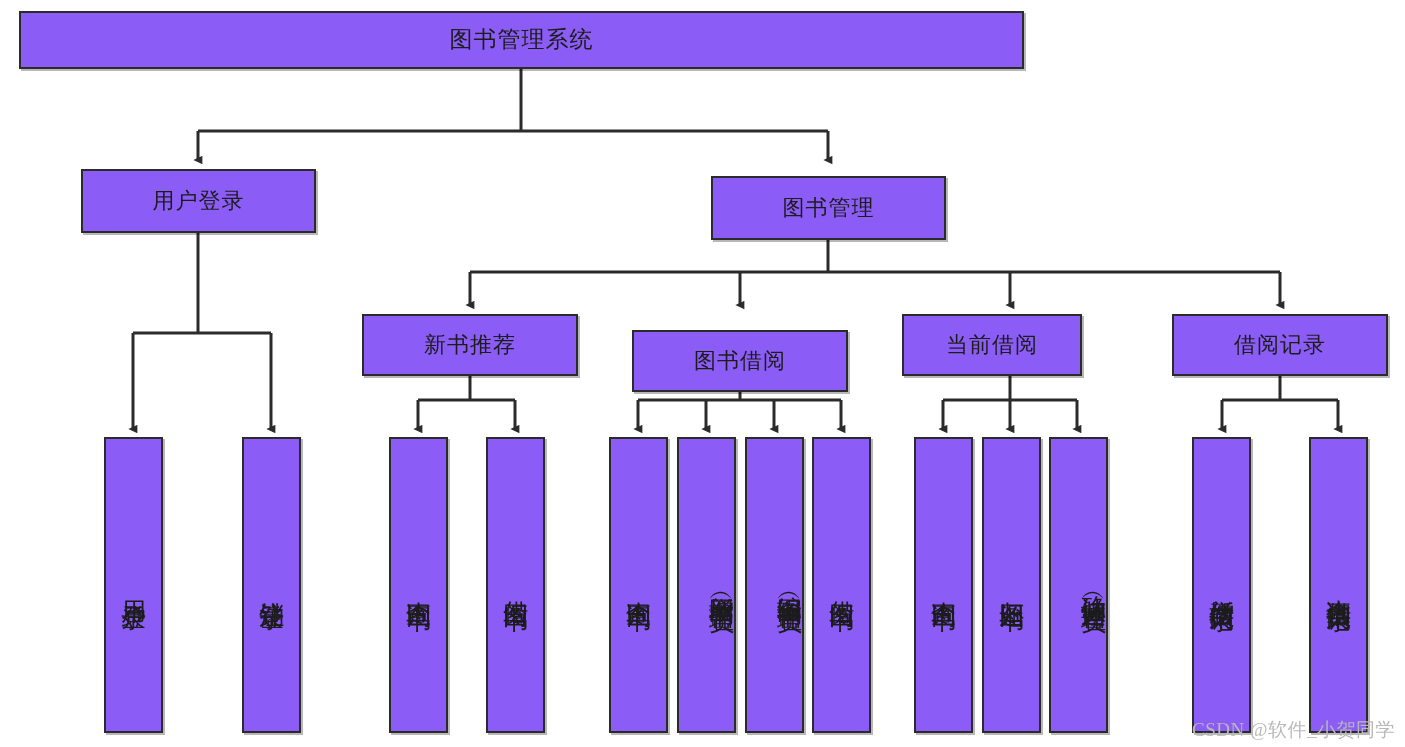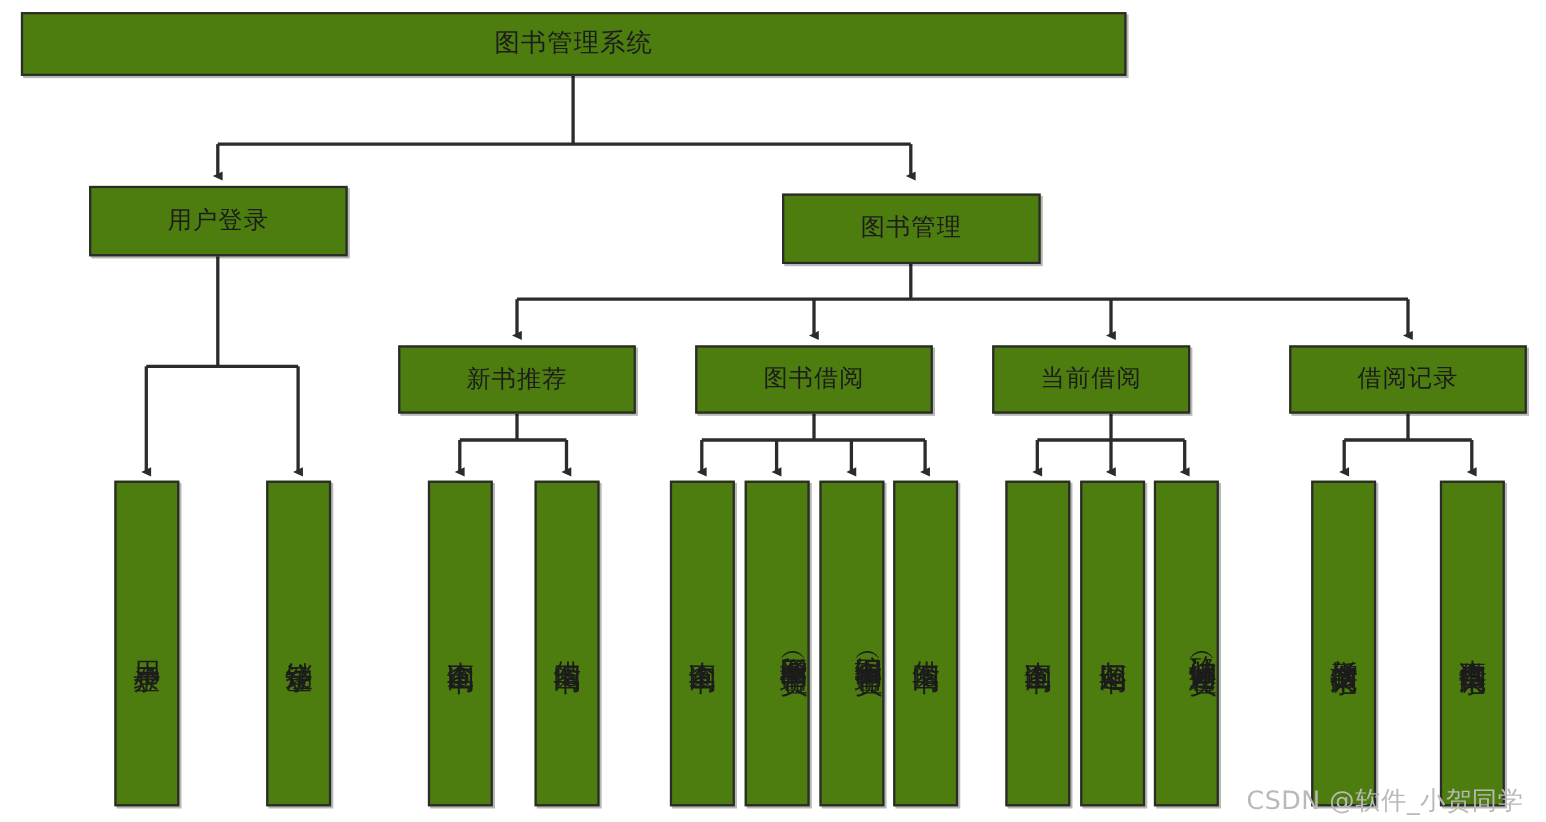--- a/index.html
+++ b/index.html
@@ -5,21 +5,21 @@
   html,body{margin:0;padding:0;background:#ffffff;}
   body{
     width:1405px;height:747px;overflow:hidden;
     font-family:"DejaVu Sans","Liberation Sans",sans-serif;
   }
   #diagram-root{position:relative;width:1405px;height:747px;background:#fff;}
   svg#edges{position:absolute;left:0;top:0;width:1405px;height:747px;}
 
   .node{
     position:absolute;
-    background:#4d7c0f;
+    background:#8b5cf6;
     border:2.5px solid #2b2b2b;
     box-sizing:border-box;
     box-shadow:2px 2px 0 rgba(0,0,0,0.28);
     display:flex;
     align-items:center;
     justify-content:center;
     color:#1c1c1c;
   }
   .node.horiz{
     font-size:22px;
@@ -34,27 +34,28 @@
     line-height:1.02;
     letter-spacing:2px;
     padding-top:6px;
     padding-bottom:6px;
     align-items:flex-start;
     justify-content:center;
   }
   .node.vert.centered{align-items:center;}
   .watermark{
     position:absolute;
-    right:20px;
+    right:10px;
     bottom:4px;
-    font-size:23px;
+    font-size:19px;
     color:#b9b9b9;
     white-space:nowrap;
     letter-spacing:0.5px;
     pointer-events:none;
+    font-family:Liberation Serif, serif;
   }
 </style>
 </head>
 <body>
 
 <div id="diagram-root">
 
   <svg id="edges" viewBox="0 0 1405 747">
     <defs>
       <marker id="arrow" markerWidth="10" markerHeight="10" refX="4.2" refY="5" orient="auto" markerUnits="userSpaceOnUse">
@@ -114,21 +115,21 @@
   <div class="node horiz" style="left:81px;top:169px;width:235px;height:64px;">
     <span>用户登录</span>
   </div>
   <div class="node horiz" style="left:711px;top:176px;width:235px;height:64px;">
     <span>图书管理</span>
   </div>
 
   <div class="node horiz" style="left:362px;top:314px;width:216px;height:62px;font-family:Liberation Serif, serif;">
     <span>新书推荐</span>
   </div>
-  <div class="node horiz" style="left:632px;top:314px;width:216px;height:62px;">
+  <div class="node horiz" style="left:632px;top:330px;width:216px;height:62px;">
     <span>图书借阅</span>
   </div>
   <div class="node horiz" style="left:902px;top:314px;width:180px;height:62px;">
     <span>当前借阅</span>
   </div>
   <div class="node horiz" style="left:1172px;top:314px;width:216px;height:62px;">
     <span>借阅记录</span>
   </div>
 
   <div class="node vert centered" style="left:104px;top:437px;width:59px;height:296px;">

